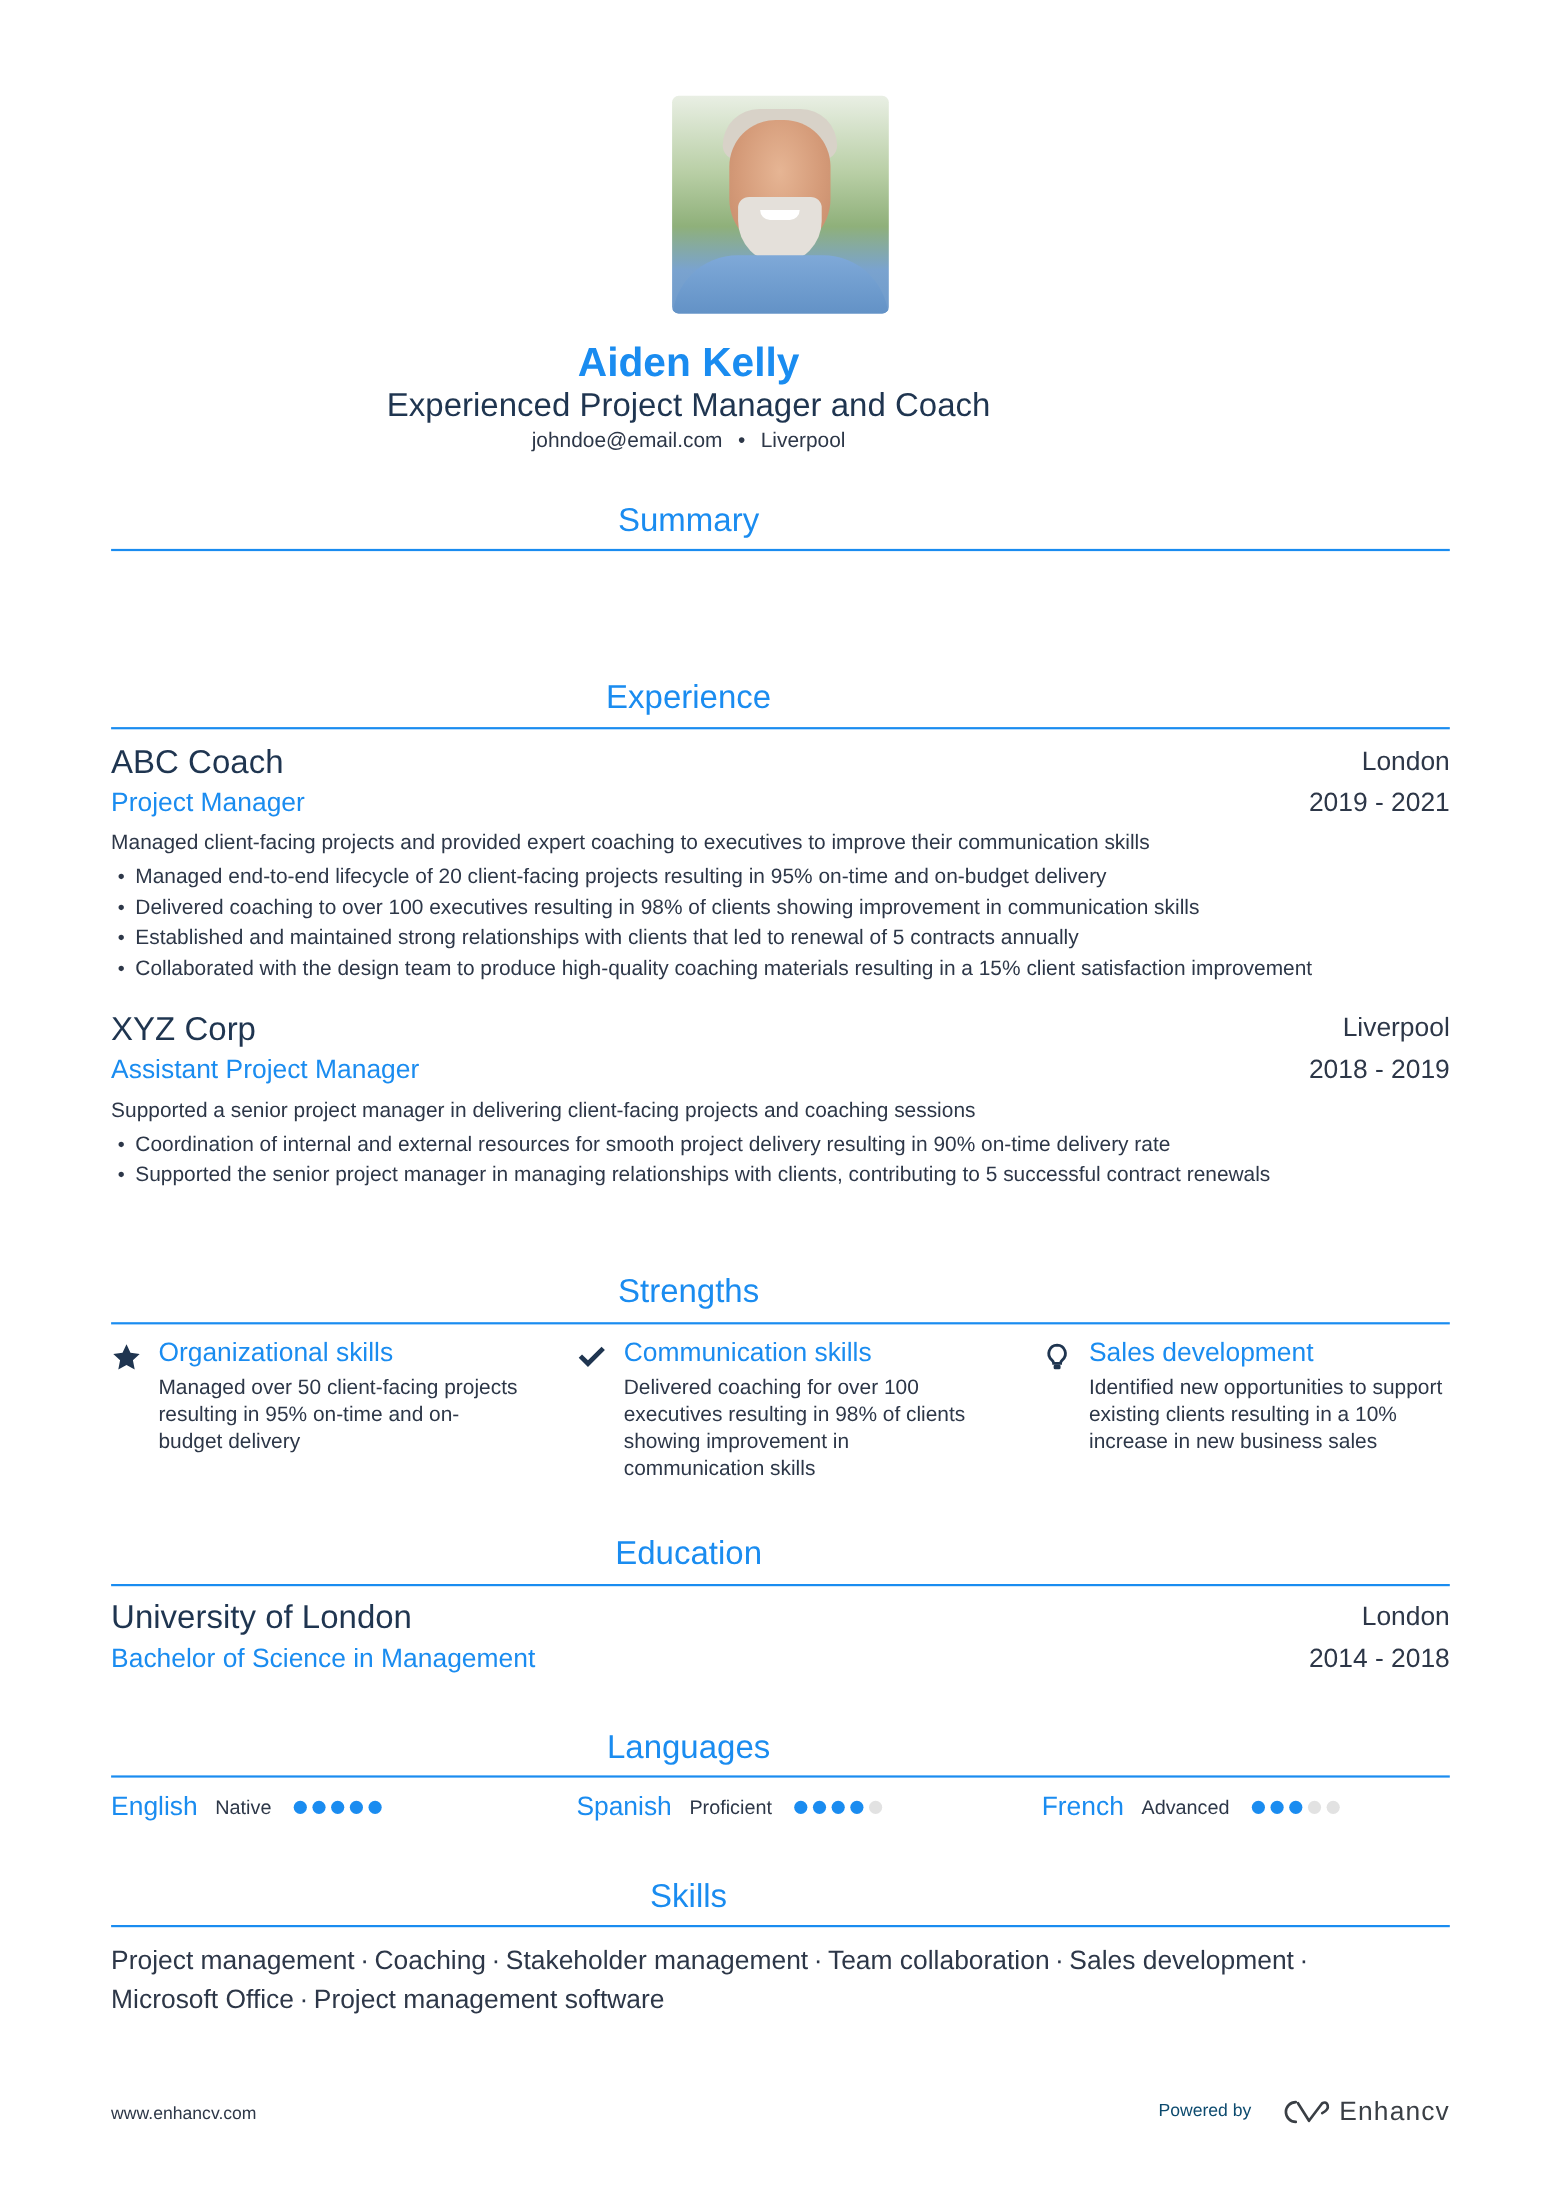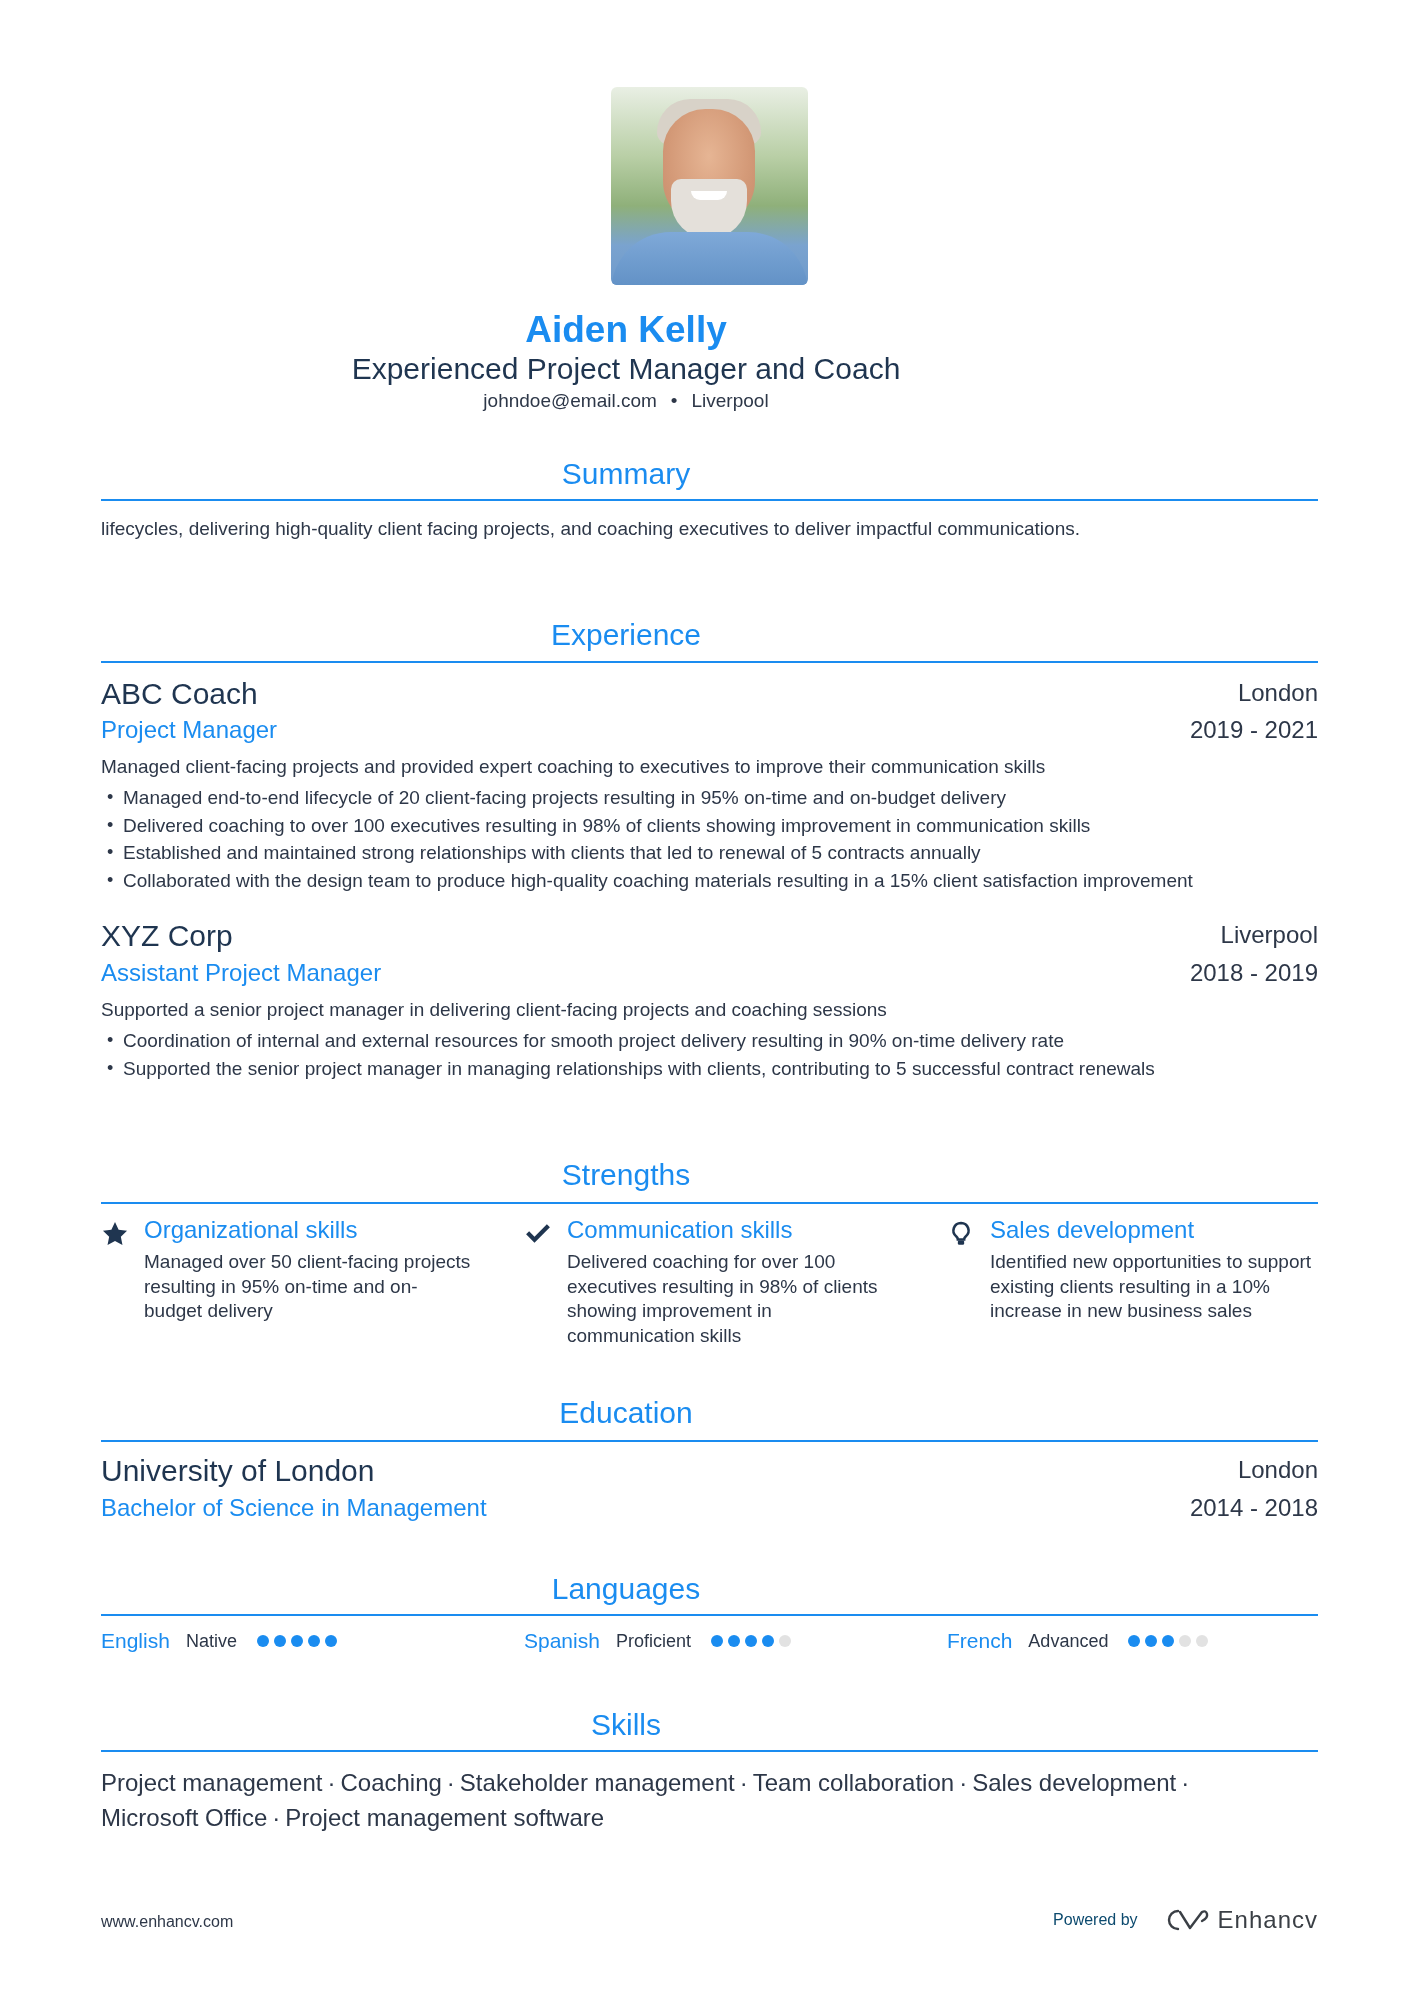--- a/index.html
+++ b/index.html
@@ -36,21 +36,21 @@
   .bullets { left:101px; margin:0; padding:0; list-style:none; font-size:19px; color:#2d3748; }
   .bullets li { height:27.5px; line-height:27.5px; position:relative; padding-left:22px; white-space:nowrap; }
   .bullets li::before { content:"•"; position:absolute; left:6px; top:0; font-size:18px; }
 
   .strength { width:380px; }
   .strength .icon { position:absolute; left:0; top:4px; width:28px; height:28px; }
   .strength .st-title { position:absolute; left:43px; top:0; font-size:24px; color:#1a8cf0; white-space:nowrap; }
   .strength .st-desc { position:absolute; left:43px; top:34px; width:330px; font-size:19px; line-height:24.5px; color:#2d3748; }
 
   .lang { font-size:19px; display:flex; align-items:center; white-space:nowrap; }
-  .lang .ln { font-size:21px; color:#1a8cf0; margin-right:16px; }
+  .lang .ln { font-size:24px; color:#1a8cf0; margin-right:16px; }
   .lang .lv { font-size:18px; color:#2d3748; margin-right:20px; }
   .dots { display:flex; gap:5px; }
   .dot { width:12px; height:12px; border-radius:50%; background:#1a8cf0; }
   .dot.off { background:#e2e2e2; }
 
   .skills-text { left:101px; width:1230px; font-size:24px; line-height:35px; color:#2d3748; }
   .skills-text .sk-sep { margin:0 5px; }
 
   #footer-left { left:101px; top:1913px; font-size:16px; color:#2d3748; }
   #footer-right { right:92px; top:1906px; display:flex; align-items:center; }
@@ -70,21 +70,20 @@
 
 <div id="name" class="abs center blue">Aiden Kelly</div>
 <div id="subtitle" class="abs center">Experienced Project Manager and Coach</div>
 <div id="contact" class="abs center">
   <span>johndoe@email.com</span><span class="sep">•</span><span>Liverpool</span>
 </div>
 
 <div class="abs center sec-title" style="top:457px;">Summary</div>
 <div class="abs rule" style="top:499px;"></div>
 <div class="abs body-text" style="top:515px;">
-  <div>lifecycles, delivering high-quality client facing projects, and coaching executives to deliver impactful communications.</div>
 </div>
 
 <div class="abs center sec-title" style="top:618px;">Experience</div>
 <div class="abs rule" style="top:661px;"></div>
 
 <div>
   <div class="abs company" style="top:677px;">ABC Coach</div>
   <div class="abs right" style="top:679px;">London</div>
   <div class="abs role" style="top:716px;">Project Manager</div>
   <div class="abs right" style="top:716px;">2019 - 2021</div>

